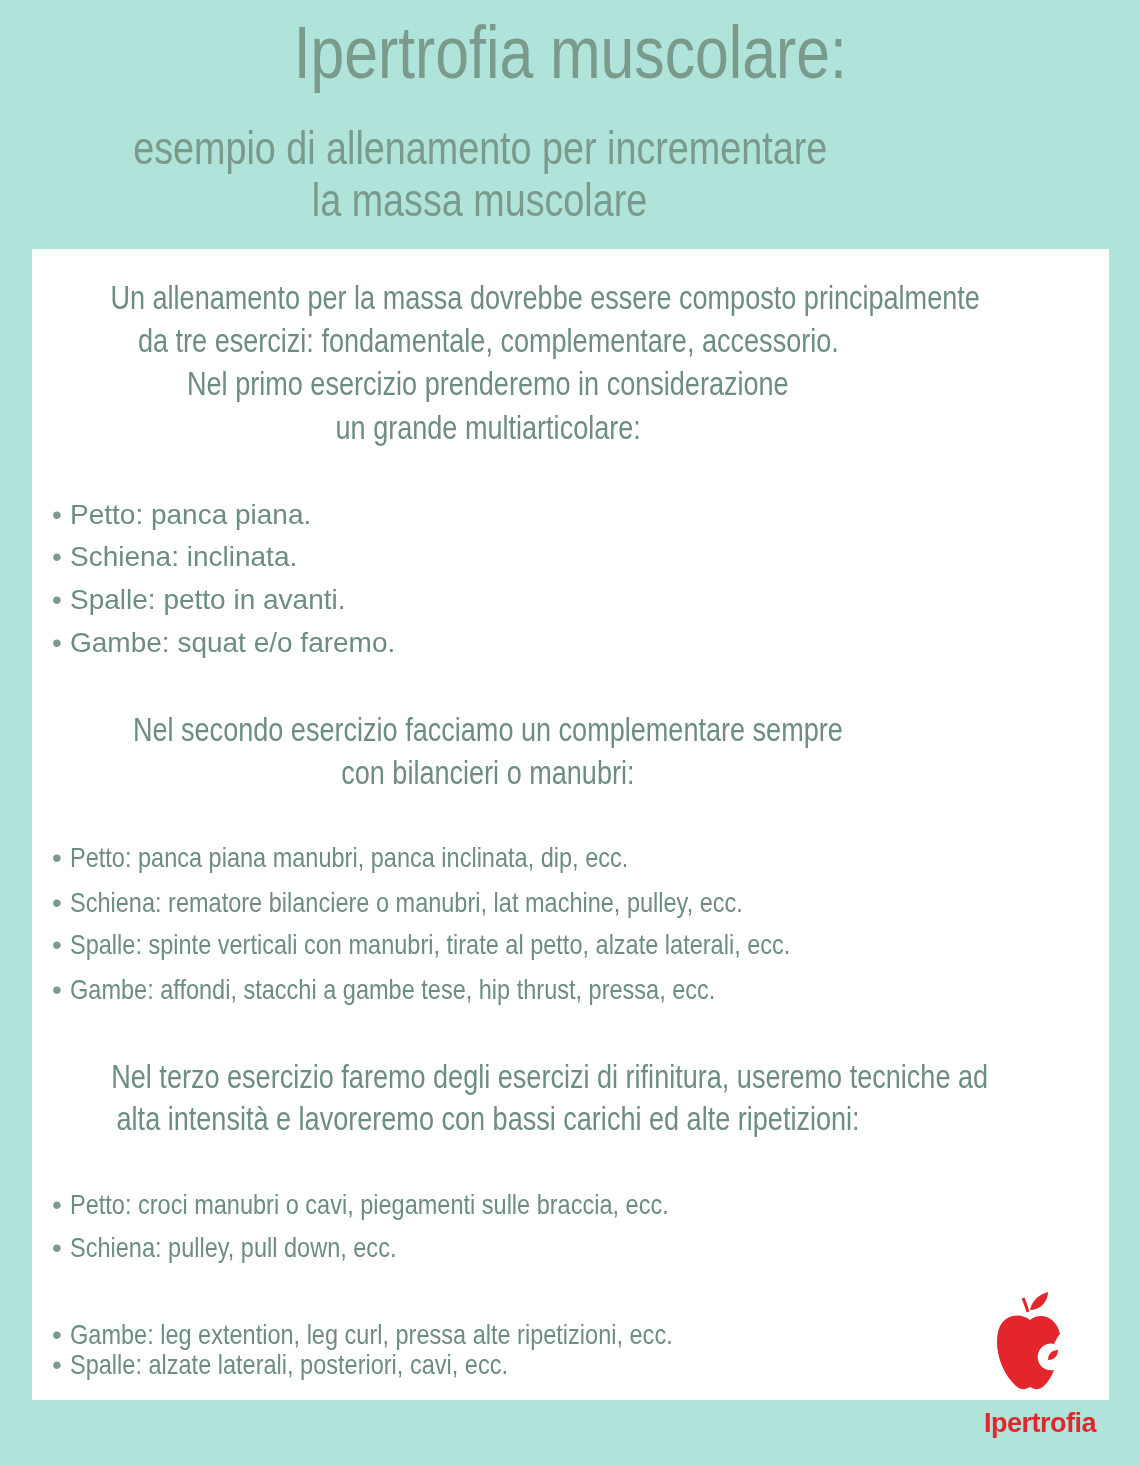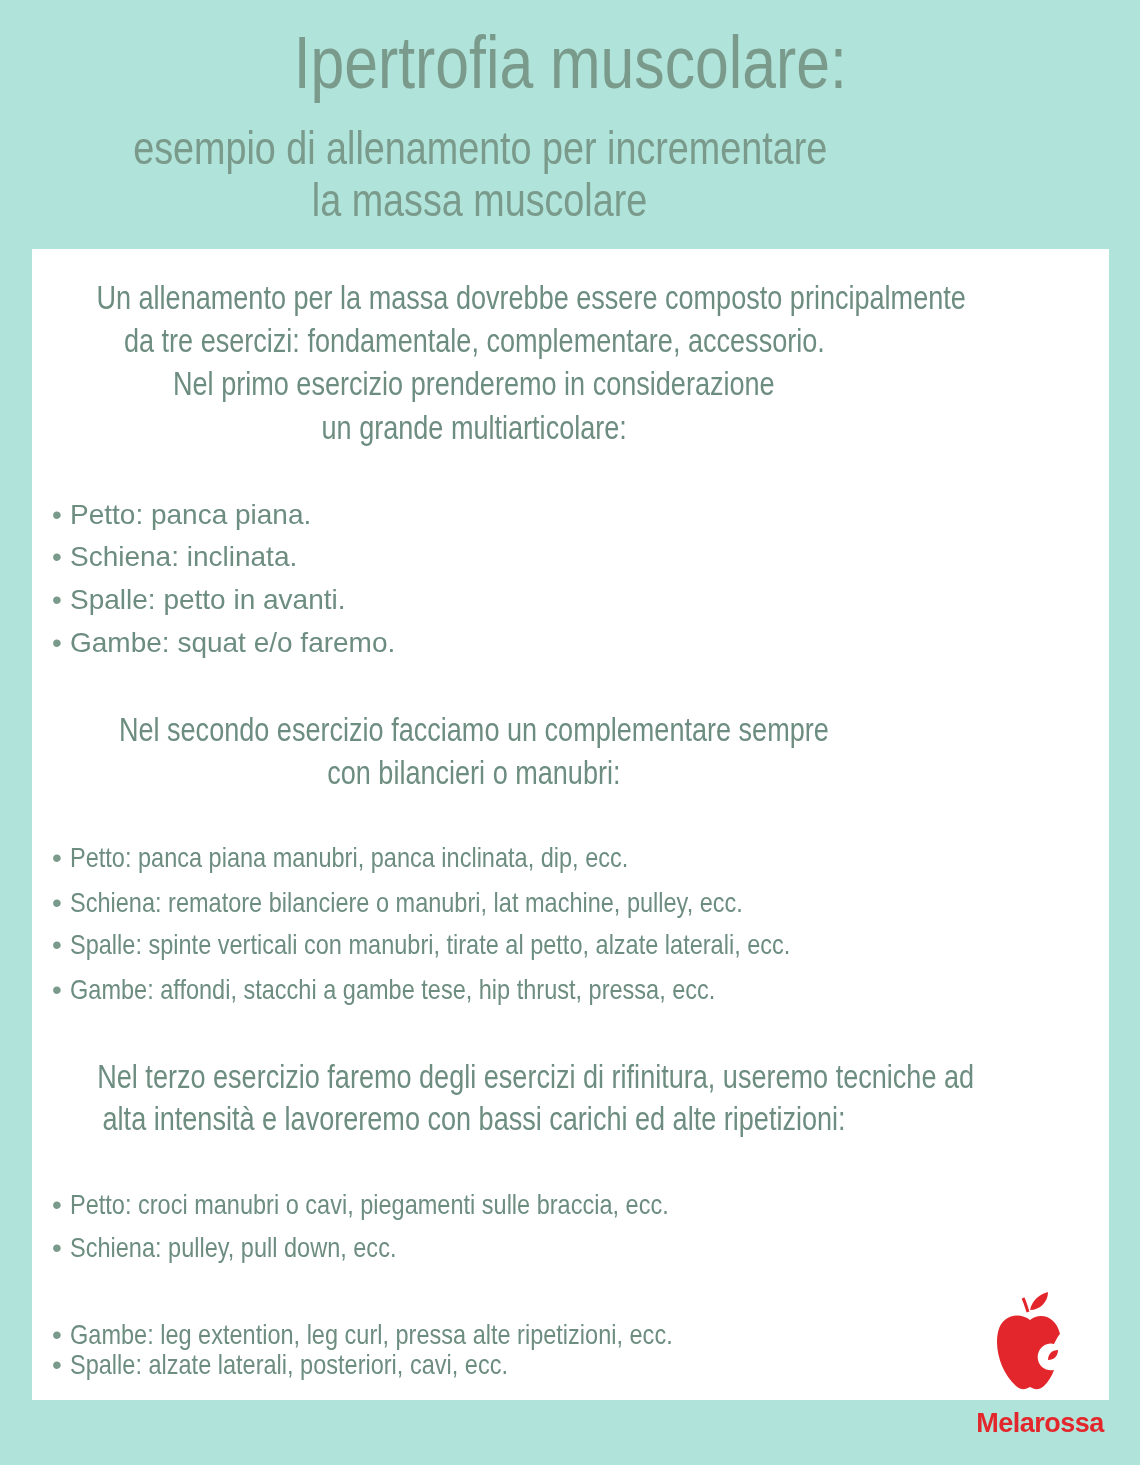--- a/index.html
+++ b/index.html
@@ -3,32 +3,32 @@
 <meta charset="utf-8">
 <style>
   html, body { margin:0; padding:0; }
   body {
     width:1140px; height:1465px; background:#b0e3d9; position:relative; overflow:hidden;
     font-family:"Liberation Sans", sans-serif; color:#6d8d80;
   }
   .cond { display:inline-block; transform:scaleX(0.82); transform-origin:center; white-space:nowrap; }
   .condL { display:inline-block; transform:scaleX(0.84); transform-origin:left center; white-space:nowrap; }
   .title {
-    position:absolute; left:0; width:1140px; top:18px; text-align:center;
+    position:absolute; left:0; width:1140px; top:8px; text-align:center;
     font-size:74px; line-height:90px; color:#7a9a8c;
   }
   .subtitle {
     position:absolute; left:0; width:960px; text-align:center;
     font-size:46px; line-height:52px; color:#7a9a8c;
   }
   .panel {
     position:absolute; left:32px; top:249px; width:1077px; height:1151px; background:#ffffff;
   }
   .line {
-    position:absolute; left:1px; width:946px; text-align:center; font-size:33px; line-height:42px;
+    position:absolute; left:15px; width:946px; text-align:center; font-size:33px; line-height:42px;
   }
   .bullet {
     position:absolute; left:52px; font-size:28px; line-height:42px; white-space:nowrap;
   }
   .bullet .dot { display:inline-block; width:18px; color:#7a9a8c; }
   .logo { position:absolute; left:990px; top:1290px; width:80px; height:105px; }
   .brand {
     position:absolute; left:960px; top:1408px; width:160px; text-align:center;
     font-size:27px; font-weight:bold; color:#e3262b; letter-spacing:-0.5px;
   }
@@ -67,13 +67,13 @@
 <div class="bullet" style="top:1227px"><span class="dot">•</span><span class="condL">Schiena: pulley, pull down, ecc.</span></div>
 <div class="bullet" style="top:1344px"><span class="dot">•</span><span class="condL">Spalle: alzate laterali, posteriori, cavi, ecc.</span></div>
 <div class="bullet" style="top:1314px"><span class="dot">•</span><span class="condL">Gambe: leg extention, leg curl, pressa alte ripetizioni, ecc.</span></div>
 
 <svg class="logo" viewBox="0 0 80 105">
   <path d="M38 22 C36 16 35 12 33 8" stroke="#e3262b" stroke-width="3" fill="none"></path>
   <path d="M40 20 C42 10 50 4 58 2 C58 12 50 20 40 20 Z" fill="#e3262b"></path>
   <path d="M40 30 C30 22 12 24 8 42 C4 60 12 84 26 96 C32 101 36 99 40 97 C44 99 48 101 54 96 C58 92 62 86 64 80 C54 82 46 74 48 64 C50 56 58 52 64 54 C66 50 68 46 70 44 C66 26 50 22 40 30 Z" fill="#e3262b"></path>
   <path d="M58 70 C58 64 62 60 68 60 C68 66 64 70 58 70 Z" fill="#e3262b"></path>
 </svg>
-<div class="brand">Melarossa</div>
+<div class="brand">Ipertrofia</div>
 
 </body></html>

